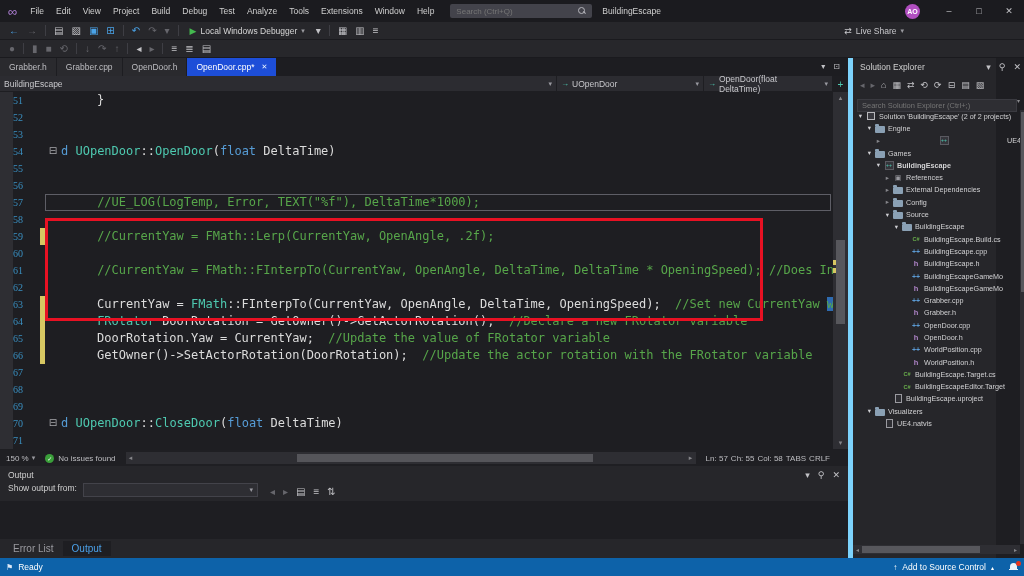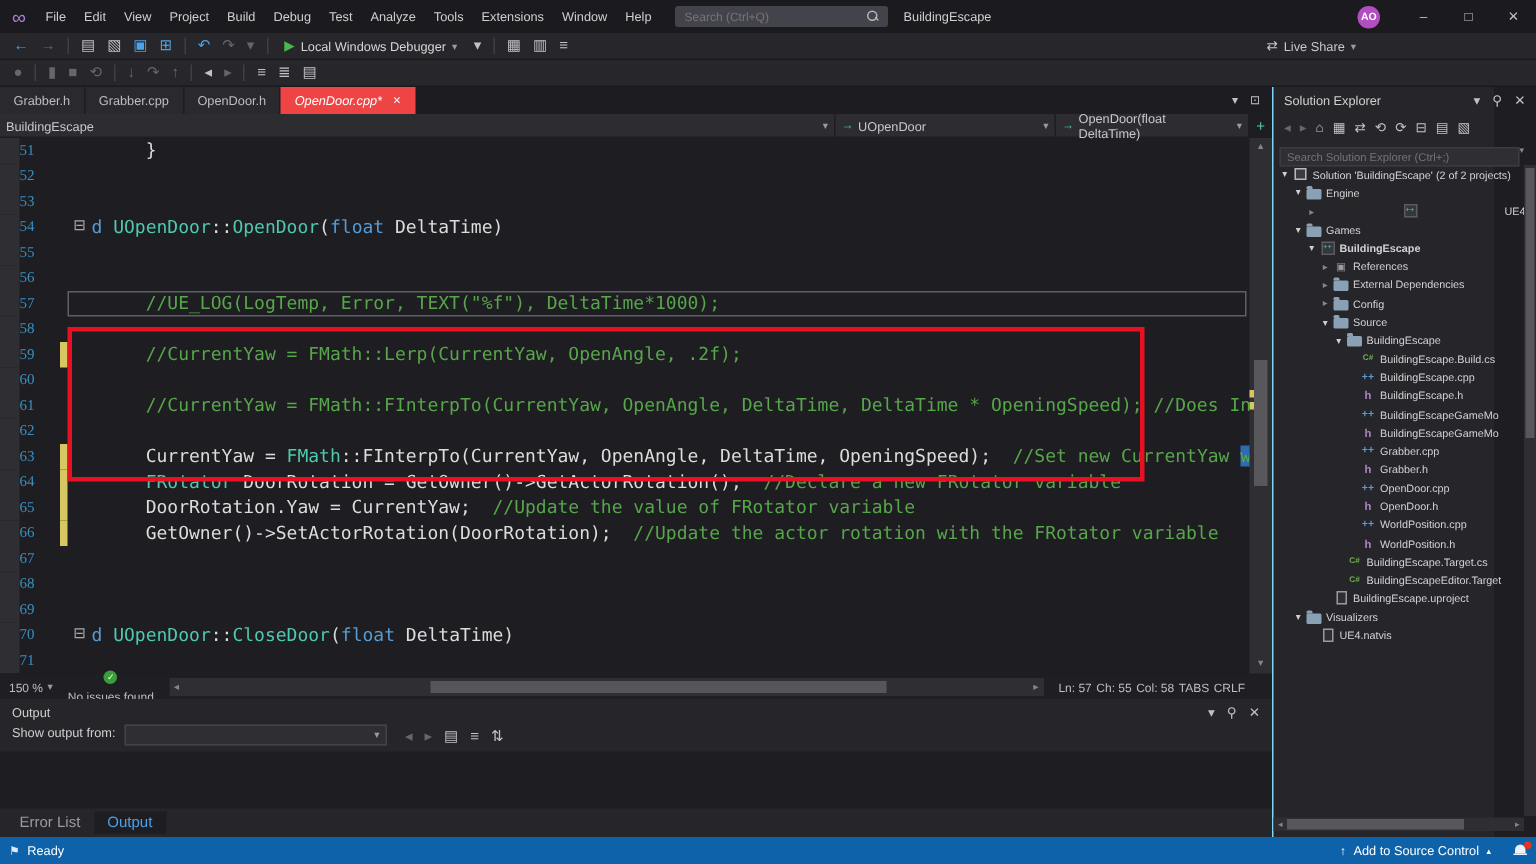--- a/index.html
+++ b/index.html
@@ -29,21 +29,21 @@
   .tb-icon{font-size:10px;color:#c2c2c6;padding:0 4px;cursor:default;line-height:18px;}
   .tone-normal{color:#c2c2c6;} .tone-dim{color:#66666c;} .tone-blue{color:#4aa3e8;}
   .tsep{display:inline-block;width:1px;height:11px;background:#3e3e44;margin:0 4px;}
   #debug-button{display:flex;align-items:center;gap:4px;padding:0 7px;height:18px;}
   #debug-play{color:#44b94f;font-size:9px;} #debug-label{font-size:8.5px;color:#d6d6d6;} .dd{font-size:7px;color:#9a9aa0;}
   #liveshare{margin-left:auto;margin-right:120px;display:flex;align-items:center;gap:4px;font-size:8.5px;color:#c9c9cd;}
 
   
   #tabstrip{left:0;top:58px;width:848px;height:18px;background:#1d1d21;display:flex;align-items:flex-end;}
   .tab{height:18px;display:flex;align-items:center;padding:0 9px;font-size:8.5px;color:#bdbdc1;background:#2a2a2e;margin-right:1px;}
-  .tab.active{background:#ef4444;color:#fff;font-style:italic;}
+  .tab.active{background:#1d4ed8;color:#fff;}
   .tab-close{margin-left:7px;font-size:7px;color:#e6f2ff;}
   #tabstrip-right{margin-left:auto;display:flex;align-items:center;padding-right:4px;}
   #tabstrip-right .tb-icon{font-size:8px;}
 
   
   #editor{left:0;top:76px;width:848px;height:390px;background:#1e1e22;}
   #breadcrumb{position:absolute;left:0;top:0;width:848px;height:16px;display:flex;background:#1e1e22;}
   .bc-box{height:15px;background:#2c2c31;display:flex;align-items:center;font-size:8.5px;color:#c8c8cc;
     padding:0 4px;margin-right:1px;}
   .bc-box .dd{margin-left:auto;padding-left:6px;}
@@ -66,21 +66,21 @@
   #red-box{position:absolute;left:45px;top:142px;width:718px;height:103px;border:3px solid #e81123;pointer-events:none;z-index:5;}
 
   #v-scroll{position:absolute;left:833px;top:16px;width:15px;height:357px;background:#2e2e33;}
   #v-scroll .arrow{position:absolute;left:0;width:15px;height:12px;color:#86868a;font-size:7px;text-align:center;line-height:12px;}
   #v-thumb{position:absolute;left:3px;top:148px;width:9px;height:84px;background:#57575c;}
   .v-mark{position:absolute;left:0;width:3px;height:5px;background:#d7c762;}
 
   
   #edstatus{left:0;top:450px;width:848px;height:16px;background:#1f1f23;display:flex;align-items:center;font-size:8px;color:#bdbdc1;}
   #zoom-select{display:flex;align-items:center;gap:3px;padding:0 6px;}
-  #health{display:flex;align-items:center;gap:4px;margin-left:4px;flex-direction:column;}
+  #health{display:flex;align-items:center;gap:4px;margin-left:4px;}
   #health-dot{width:9px;height:9px;border-radius:50%;background:#3a9f3a;color:#fff;font-size:6px;display:flex;align-items:center;justify-content:center;}
   #h-scroll{flex:1;height:12px;margin:0 10px;background:#2e2e33;position:relative;display:flex;align-items:center;}
   #h-scroll .arrow{width:10px;text-align:center;color:#86868a;font-size:7px;}
   #h-thumb{position:absolute;left:30%;width:52%;height:8px;top:2px;background:#55555a;}
   #edstatus-right{display:flex;gap:3px;margin-right:18px;}
 
   
   #output-panel{left:0;top:466px;width:848px;height:92px;background:#26262a;}
   #output-header{position:absolute;left:0;top:0;width:848px;height:17px;display:flex;align-items:center;}
   #output-title{font-size:8.5px;color:#d0d0d0;padding-left:8px;}
@@ -90,21 +90,21 @@
   #show-output-label{font-size:8.5px;color:#d0d0d0;padding-left:8px;}
   #output-combo{width:175px;height:14px;background:#2e2e33;border:1px solid #43434a;margin-left:6px;display:flex;align-items:center;}
   #output-combo .dd{margin-left:auto;padding-right:4px;}
   #output-toolbar-icons{display:flex;margin-left:8px;}
   #output-content{position:absolute;left:0;top:35px;width:848px;height:38px;background:#1e1e22;}
   #bottom-tabs{position:absolute;left:0;top:73px;width:848px;height:19px;display:flex;align-items:center;padding-left:4px;}
   .panel-tab{font-size:10px;padding:2px 9px;color:#9a9aa0;}
   .panel-tab.active{color:#4ba0e8;background:#1e1e22;}
 
   
-  #solution-explorer{left:848px;top:58px;width:148px;height:500px;background:#26262a;border-left:1px solid #7dd3fc;}
+  #solution-explorer{left:848px;top:58px;width:148px;height:500px;background:#26262a;border-left:5px solid #7dd3fc;}
   #se-header{position:absolute;left:0;top:0;width:176px;height:18px;display:flex;align-items:center;}
   #se-title{font-size:8.5px;color:#d0d0d0;padding-left:7px;}
   #se-toolbar{position:absolute;left:0;top:18px;width:176px;height:17px;display:flex;align-items:center;padding-left:4px;}
   #se-toolbar .tb-icon{font-size:9px;padding:0 3px;}
   #se-search-row{position:absolute;left:0;top:35px;width:176px;height:16px;padding:1px 4px 0 4px;}
   #se-search{width:160px;height:13px;background:#2e2e33;border:1px solid #3a3a40;color:#9a9aa0;
     font-size:7.5px;padding:0 12px 0 4px;font-family:inherit;}
   #se-search-dd{position:absolute;right:9px;top:4px;font-size:6px;color:#8a8a8e;}
   #solution-tree{position:absolute;left:0;top:52px;width:168px;height:322px;overflow:hidden;}
   .tree-row{display:flex;align-items:center;height:12.3px;white-space:nowrap;overflow:hidden;}

